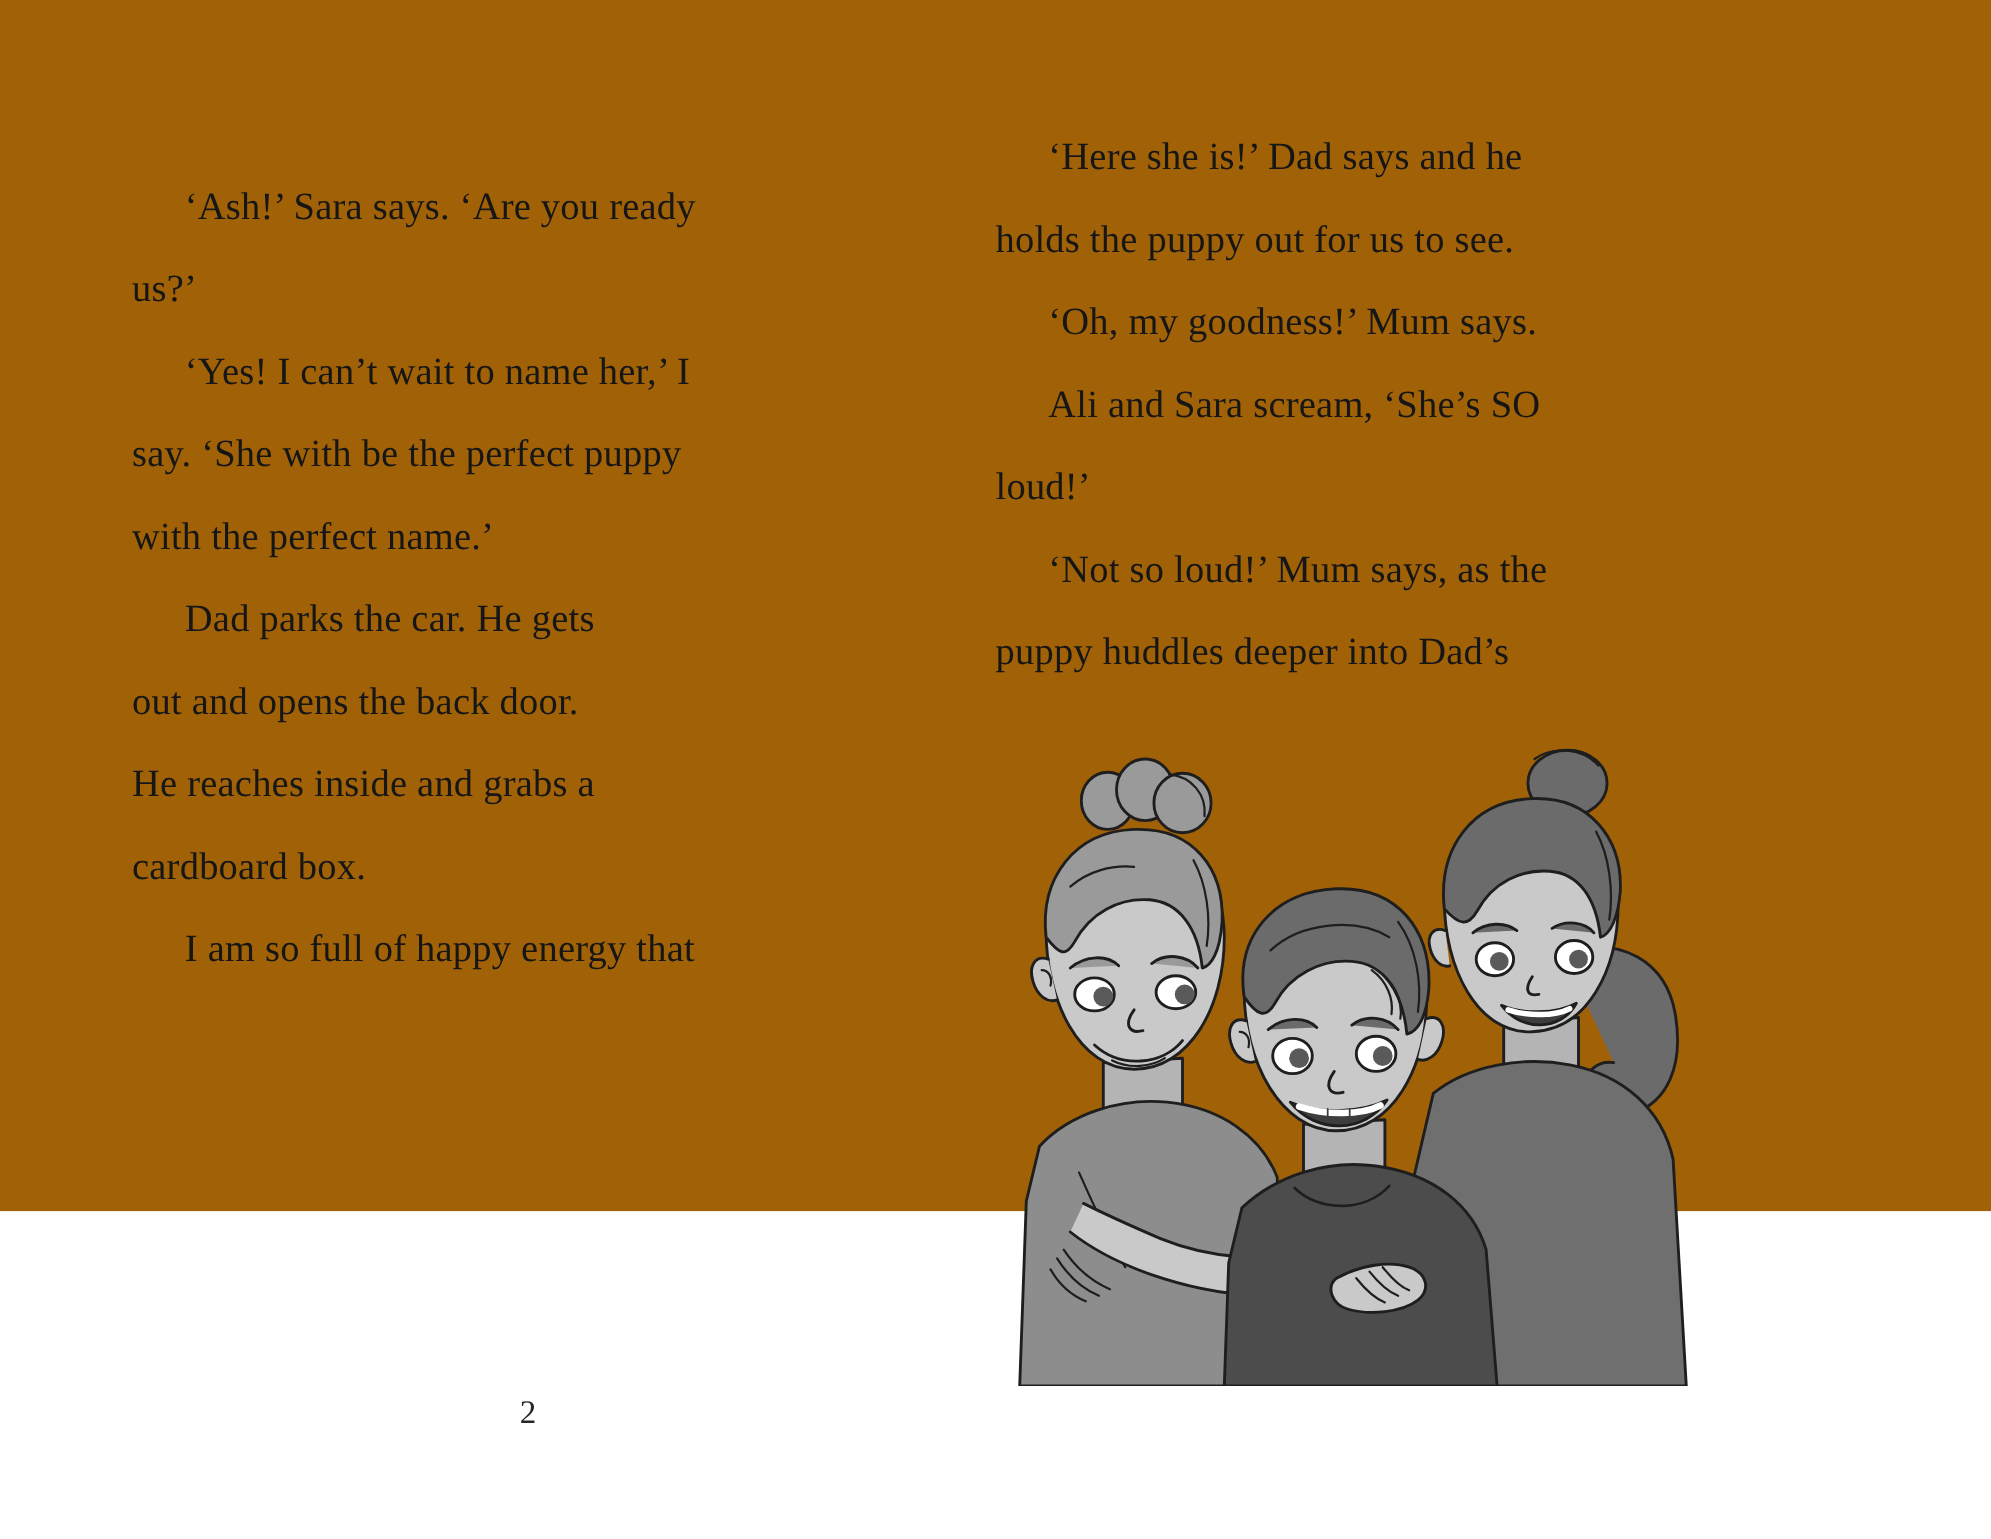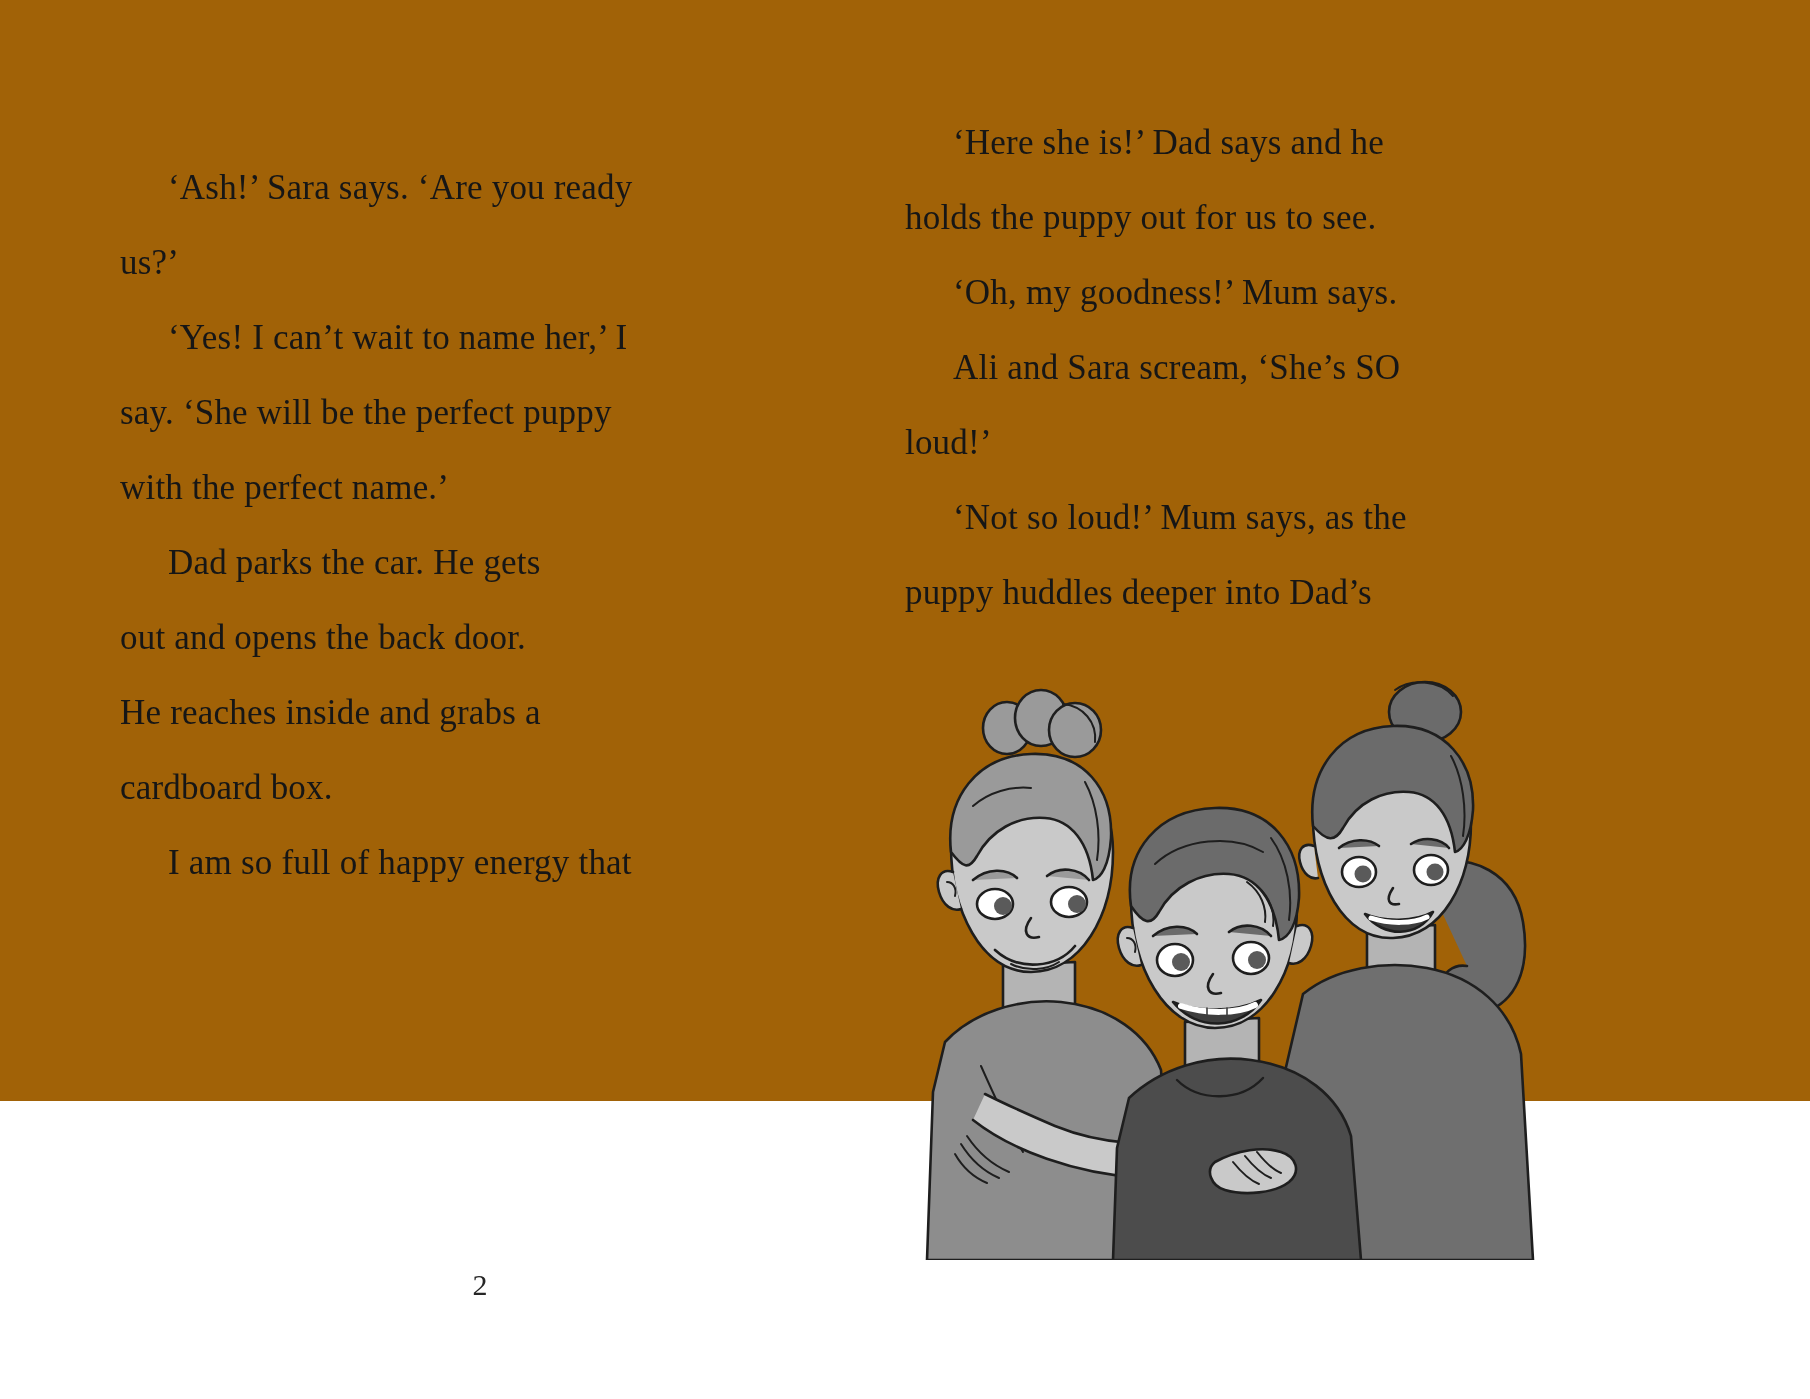--- a/index.html
+++ b/index.html
@@ -72,21 +72,21 @@
 
 <div class="spread">
 
   <div class="page page-left">
     <div class="text-block">
 
       <div class="line indent">‘Ash!’ Sara says. ‘Are you ready</div>
       <div class="line">us?’</div>
 
       <div class="line indent">‘Yes! I can’t wait to name her,’ I</div>
-      <div class="line">say. ‘She will be the perfect puppy</div>
+      <div class="line">say. ‘She with be the perfect puppy</div>
       <div class="line">with the perfect name.’</div>
 
       <div class="line indent">Dad parks the car. He gets</div>
       <div class="line">out and opens the back door.</div>
       <div class="line">He reaches inside and grabs a</div>
       <div class="line">cardboard box.</div>
 
       <div class="line indent">I am so full of happy energy that</div>
 
     </div>

